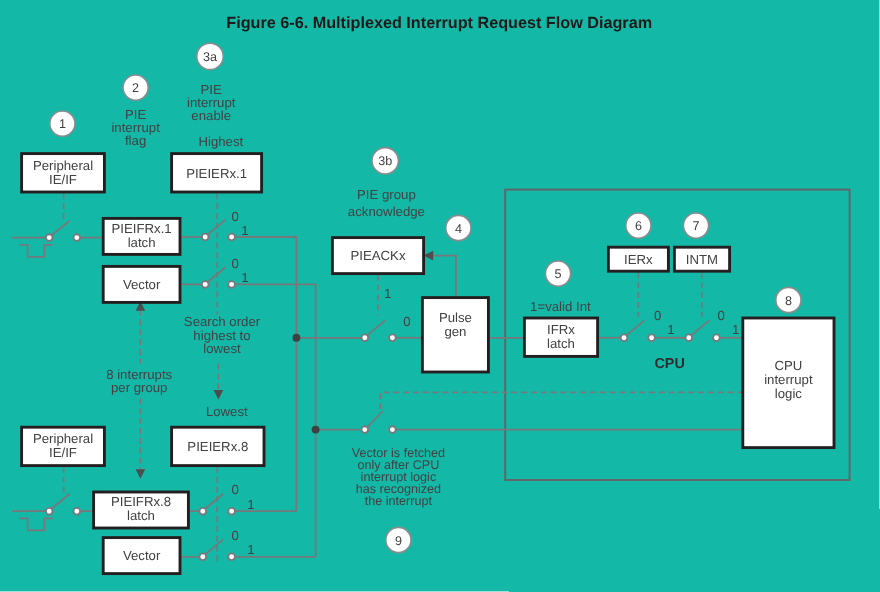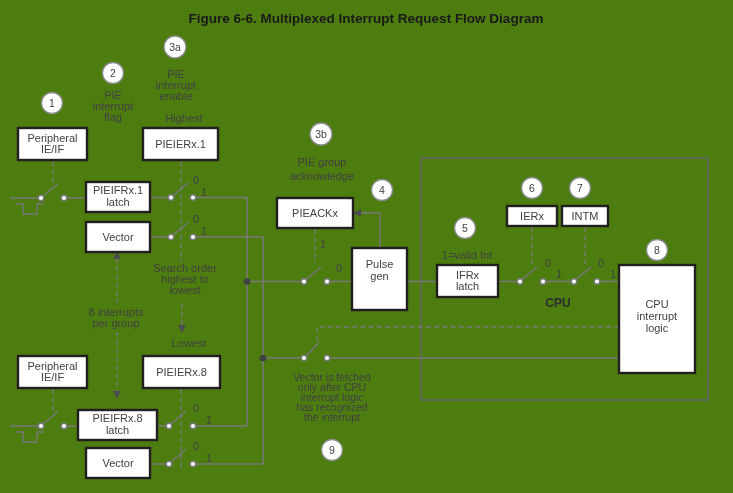--- a/index.html
+++ b/index.html
@@ -1,16 +1,16 @@
 <!DOCTYPE html>
 <html><head>
 <meta charset="utf-8">
 <style>
   html,body{margin:0;padding:0;background:#ffffff;}
-  #figure{position:relative;width:733px;height:493px;background:#4d7c0f;overflow:hidden;
+  #figure{position:relative;width:733px;height:493px;background:#14b8a6;overflow:hidden;
           font-family:"Liberation Sans",sans-serif;}
   svg{position:absolute;left:0;top:0;}
   text{font-family:"Liberation Sans",sans-serif;fill:#414144;}
   .t11{font-size:11px;}
   .t10{font-size:10.5px;}
   .title{font-size:13.5px;font-weight:bold;fill:#1a1a1a;}
   .cpu-bold{font-size:12px;font-weight:bold;fill:#2e2e30;}
   .wire{stroke:#77787b;stroke-width:1.5;fill:none;}
   .wire-thin{stroke:#77787b;stroke-width:1.4;fill:none;}
   .dashed{stroke:#77787b;stroke-width:1.4;fill:none;stroke-dasharray:5 3.2;}

